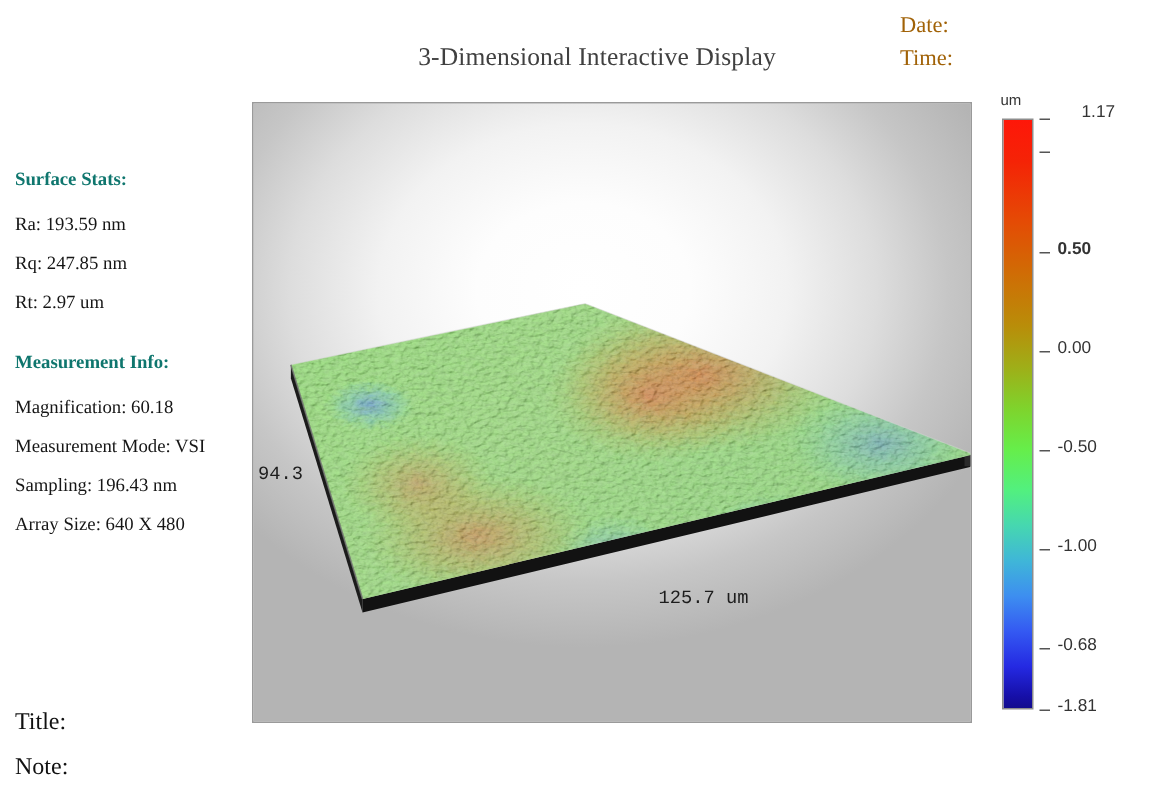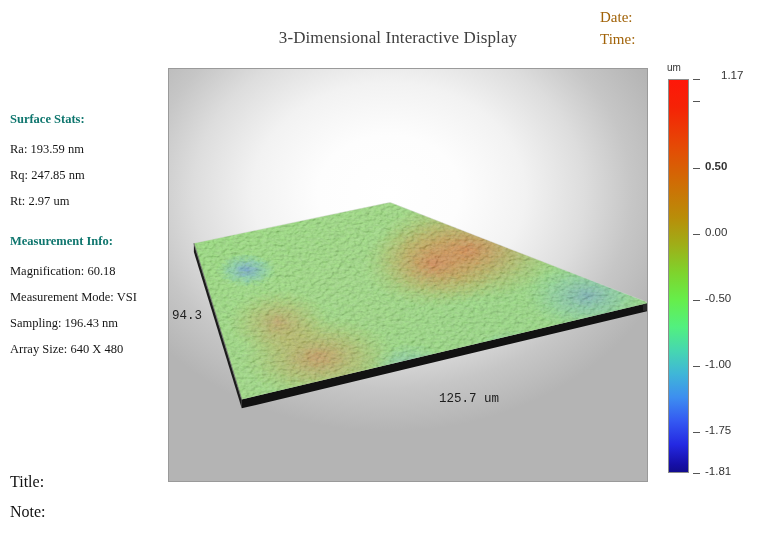--- a/index.html
+++ b/index.html
@@ -265,18 +265,18 @@
       <div class="cb-tick" style="top: 101.477px;"></div>
       <div class="cb-tick" style="top: 167.584px;"></div>
       <div class="cb-tlabel" style="top: 159.584px; font-weight: bold;">0.50</div>
       <div class="cb-tick" style="top: 233.691px;"></div>
       <div class="cb-tlabel" style="top: 225.691px;">0.00</div>
       <div class="cb-tick" style="top: 299.799px;"></div>
       <div class="cb-tlabel" style="top: 291.799px;">-0.50</div>
       <div class="cb-tick" style="top: 365.906px;"></div>
       <div class="cb-tlabel" style="top: 357.906px;">-1.00</div>
       <div class="cb-tick" style="top: 432.013px;"></div>
-      <div class="cb-tlabel" style="top: 424.013px;">-1.75</div>
+      <div class="cb-tlabel" style="top: 424.013px;">-0.68</div>
       <div class="cb-tick" style="top: 473px;"></div>
       <div class="cb-tlabel" style="top: 465px;">-1.81</div>
     </div>
 
 </div>
 
 </body></html>

